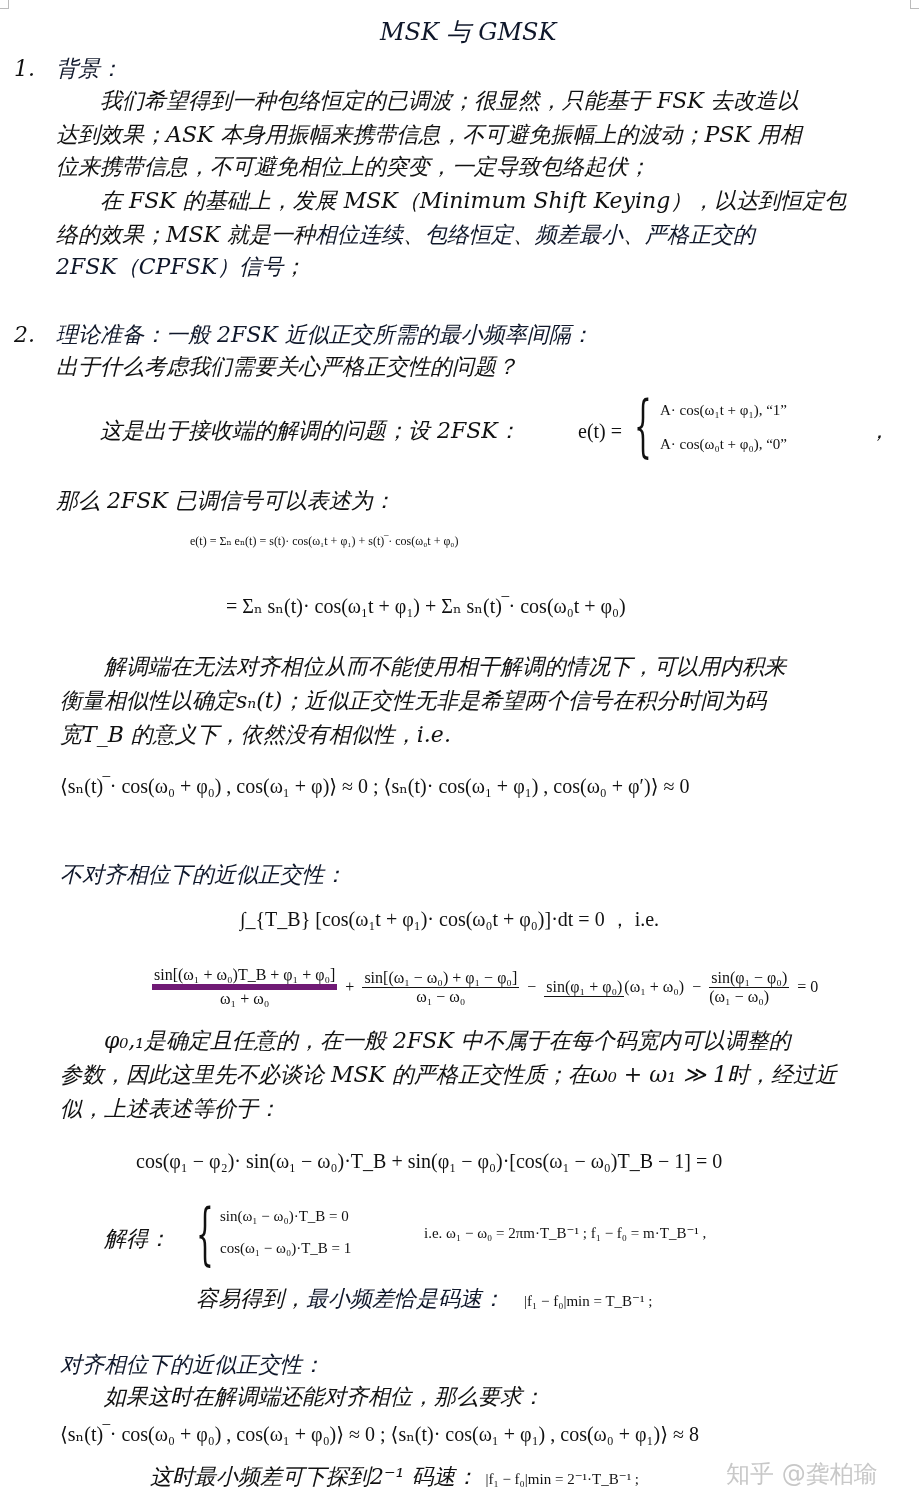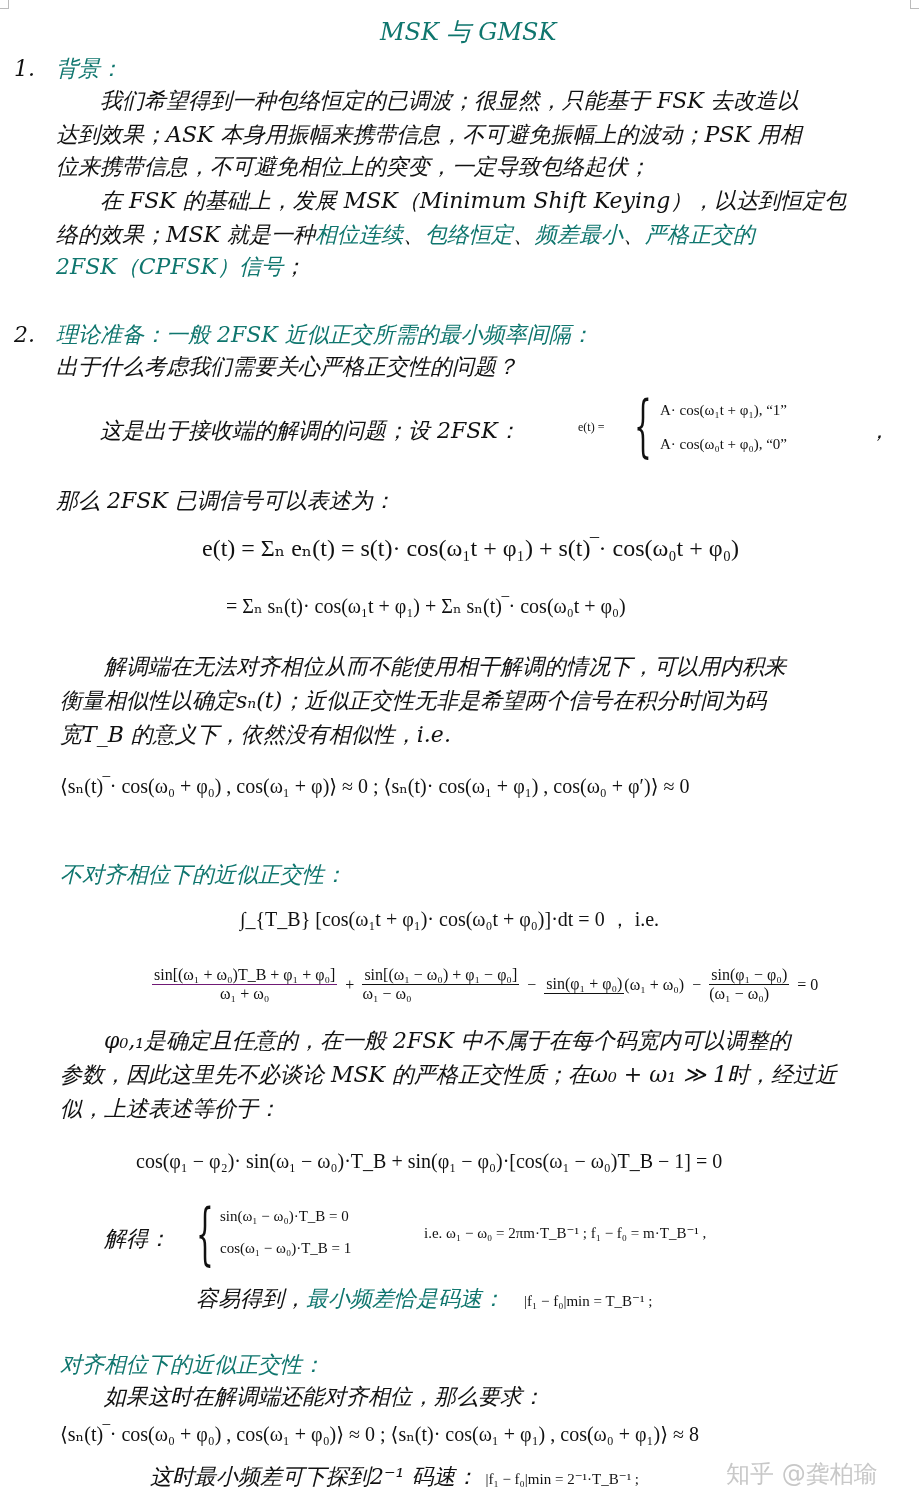--- a/index.html
+++ b/index.html
@@ -2,21 +2,21 @@
 <html><head>
 <meta charset="utf-8">
 <style>
   html, body { margin: 0; padding: 0; }
   body {
     width: 919px; height: 1506px; background: #ffffff; position: relative; overflow: hidden;
     font-family: "DejaVu Serif", "Liberation Serif", serif; color: #111;
     font-style: italic;
   }
   .abs { position: absolute; white-space: nowrap; }
-  .red { color: #0f766e; }
+  .red { color: #0f172a; }
   .t { font-size: 22px; line-height: 34px; }
   .m { font-family: "Liberation Serif", "DejaVu Serif", serif; font-style: normal; font-size: 15px; }
   .corner { position: absolute; width: 8px; height: 8px; border-color: #bbb; border-style: solid; }
   .watermark { color: #c8c8c8; font-style: normal; font-family: "DejaVu Sans", sans-serif; font-size: 24px; }
   .brace { font-style: normal; font-family: "DejaVu Serif", serif; transform: scaleY(2.4); display: inline-block; }
 </style>
 </head>
 <body>
 
 <div class="corner" style="left:0;top:0;border-width:0 1px 1px 0;"></div>
@@ -35,45 +35,45 @@
 </div>
 <div class="abs t" style="left:56px;top:250px;">
   <span class="red">2FSK（CPFSK）信号</span><span>；</span>
 </div>
 
 <div class="abs t" style="left:14px;top:318px;">2.</div>
 <div class="abs t red" style="left:56px;top:318px;">理论准备：一般 2FSK 近似正交所需的最小频率间隔：</div>
 <div class="abs t" style="left:56px;top:350px;">出于什么考虑我们需要关心严格正交性的问题？</div>
 
 <div class="abs t" style="left:100px;top:414px;">这是出于接收端的解调的问题；设 2FSK：</div>
-<div class="abs m" style="left:578px;top:420px;font-size:12px;">e(t) =</div>
+<div class="abs m" style="left:578px;top:420px;font-size:20px;">e(t) =</div>
 <div class="abs m brace" style="left:634px;top:410px;font-size:28px;">{</div>
 <div class="abs m" style="left:660px;top:402px;">A· cos(ω₁t + φ₁), “1”</div>
 <div class="abs m" style="left:660px;top:436px;">A· cos(ω₀t + φ₀), “0”</div>
 <div class="abs t" style="left:868px;top:414px;">，</div>
 
 <div class="abs t" style="left:56px;top:484px;">那么 2FSK 已调信号可以表述为：</div>
-<div class="abs m" style="left:202px;top:534px;font-size:24px;">e(t) = Σₙ eₙ(t) = s(t)· cos(ω₁t + φ₁) + s(t)‾· cos(ω₀t + φ₀)</div>
+<div class="abs m" style="left:190px;top:534px;font-size:12px;">e(t) = Σₙ eₙ(t) = s(t)· cos(ω₁t + φ₁) + s(t)‾· cos(ω₀t + φ₀)</div>
 <div class="abs m" style="left:226px;top:594px;font-size:20px;">= Σₙ sₙ(t)· cos(ω₁t + φ₁) + Σₙ sₙ(t)‾· cos(ω₀t + φ₀)</div>
 
 <div class="abs t" style="left:104px;top:650px;">解调端在无法对齐相位从而不能使用相干解调的情况下，可以用内积来</div>
 <div class="abs t" style="left:60px;top:684px;">衡量相似性以确定sₙ(t)；近似正交性无非是希望两个信号在积分时间为码</div>
 <div class="abs t" style="left:60px;top:718px;">宽T_B 的意义下，依然没有相似性，i.e.</div>
 <div class="abs m" style="left:60px;top:774px;font-size:20px;">⟨sₙ(t)‾· cos(ω₀ + φ₀) , cos(ω₁ + φ)⟩ ≈ 0   ;   ⟨sₙ(t)· cos(ω₁ + φ₁) , cos(ω₀ + φ′)⟩ ≈ 0</div>
 
 <div class="abs t red" style="left:60px;top:858px;">不对齐相位下的近似正交性：</div>
 <div class="abs m" style="left:240px;top:906px;font-size:20px;">∫_{T_B} [cos(ω₁t + φ₁)· cos(ω₀t + φ₀)]·dt = 0 ， i.e.</div>
 
 <div class="abs m" style="left:152px;top:966px;font-size:16px;display:flex;align-items:center;gap:8px;">
   <span style="display:inline-flex;flex-direction:column;align-items:center;">
-    <span style="border-bottom:1px solid #701a75;padding:0 2px;">sin[(ω₁ + ω₀)T_B + φ₁ + φ₀]</span>
+    <span style="border-bottom:6px solid #701a75;padding:0 2px;">sin[(ω₁ + ω₀)T_B + φ₁ + φ₀]</span>
     <span>ω₁ + ω₀</span>
   </span>
   <span>+</span>
-  <span style="display:inline-flex;flex-direction:column;align-items:flex-start;">
+  <span style="display:inline-flex;flex-direction:column;align-items:center;">
     <span style="border-bottom:1px solid #111;padding:0 2px;">sin[(ω₁ − ω₀) + φ₁ − φ₀]</span>
     <span>ω₁ − ω₀</span>
   </span>
   <span>−</span>
   <span style="display:inline-flex;flex-direction:row;align-items:center;">
     <span style="border-bottom:1px solid #111;padding:0 2px;">sin(φ₁ + φ₀)</span>
     <span>(ω₁ + ω₀)</span>
   </span>
   <span>−</span>
   <span style="display:inline-flex;flex-direction:column;">

